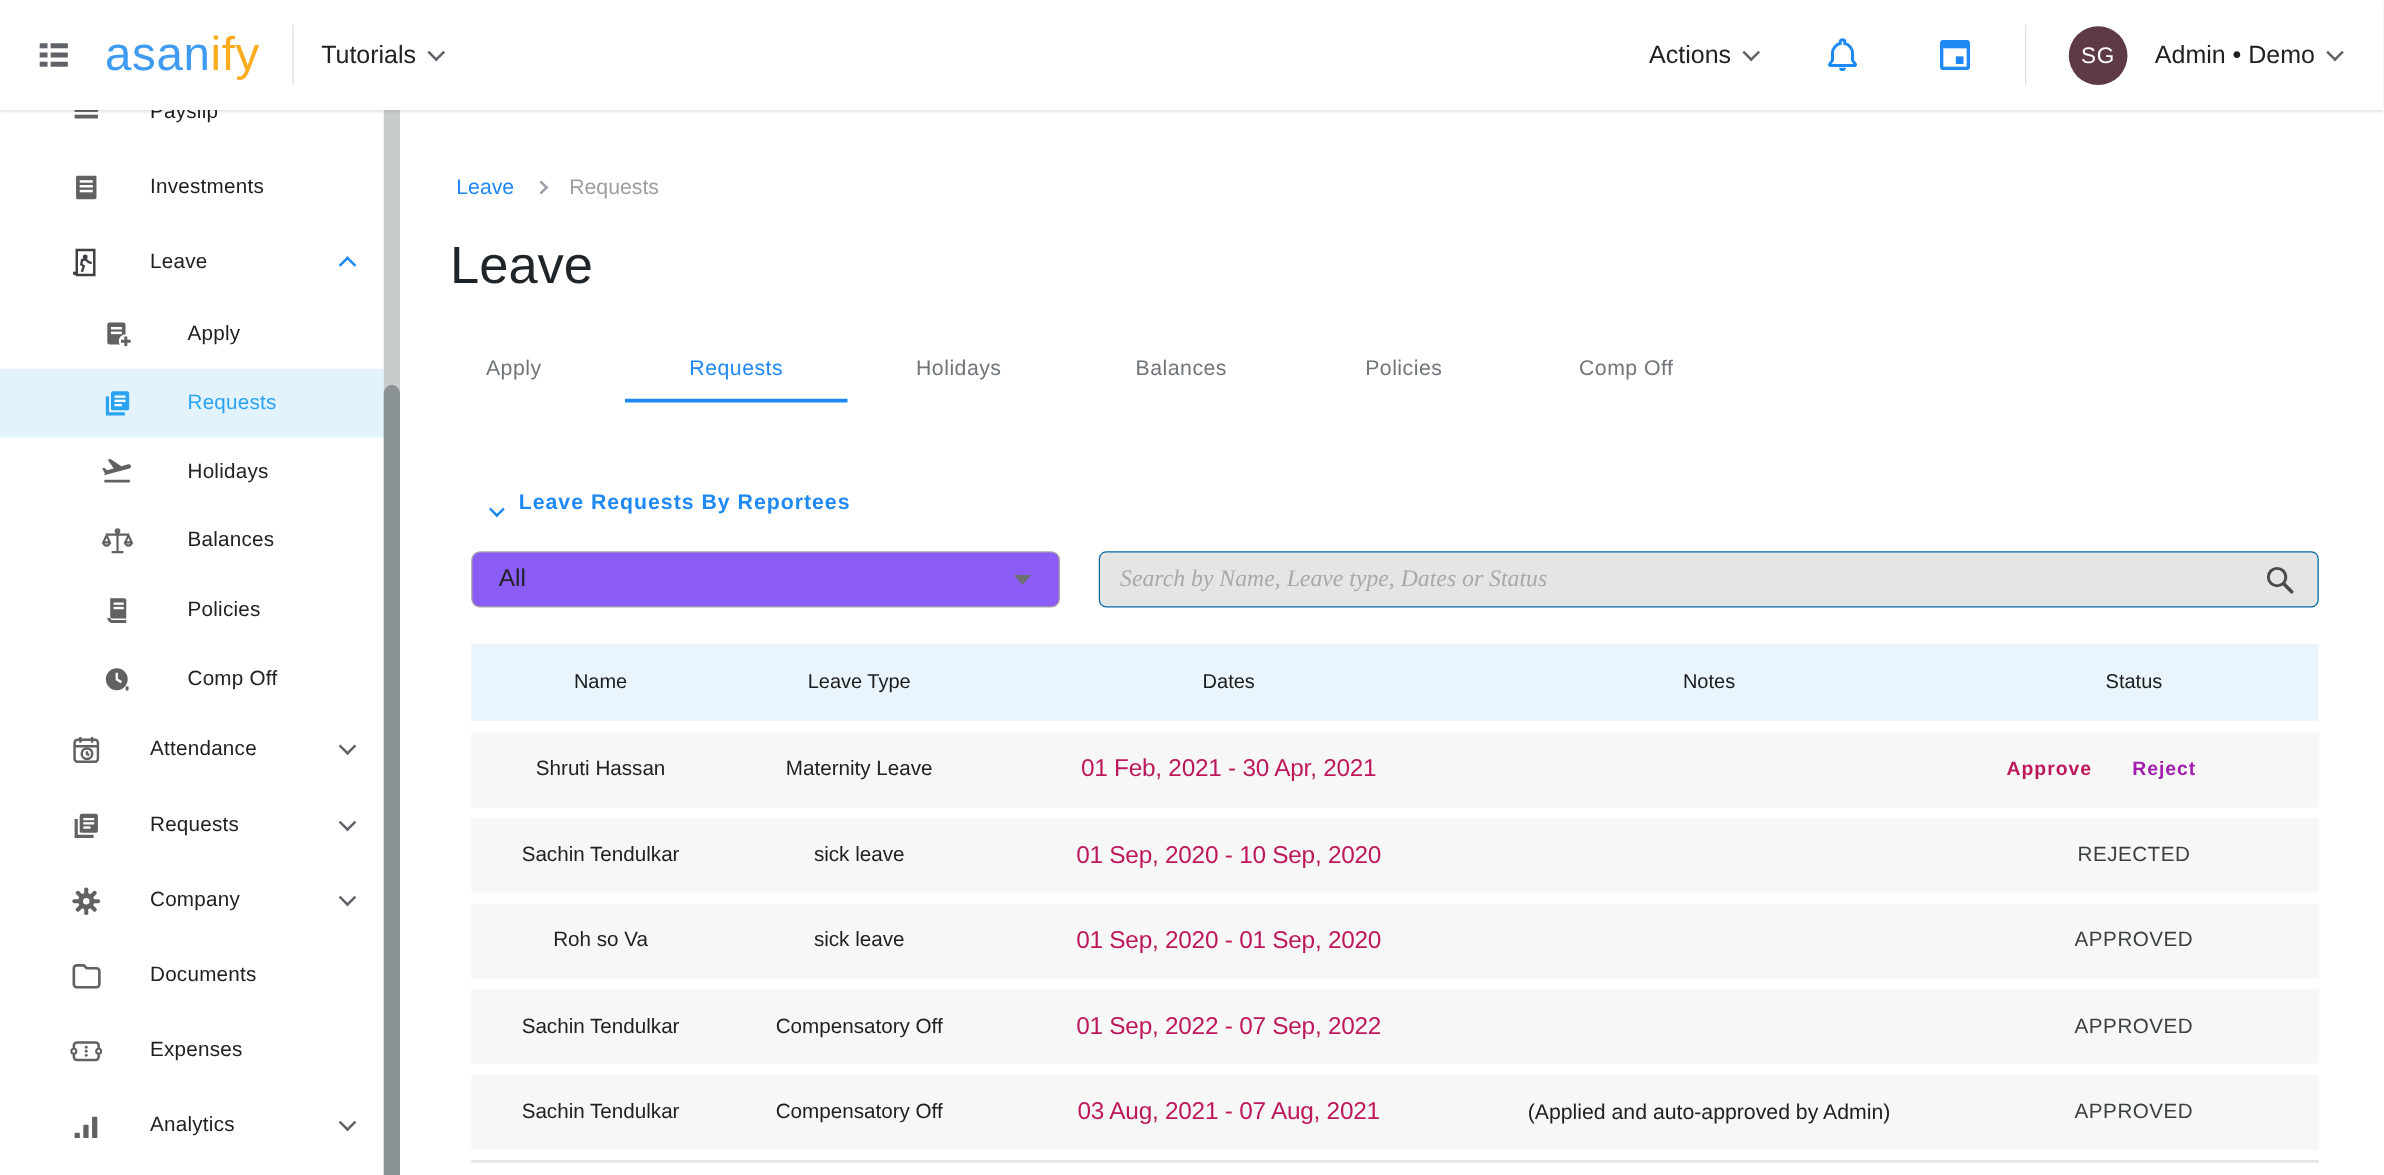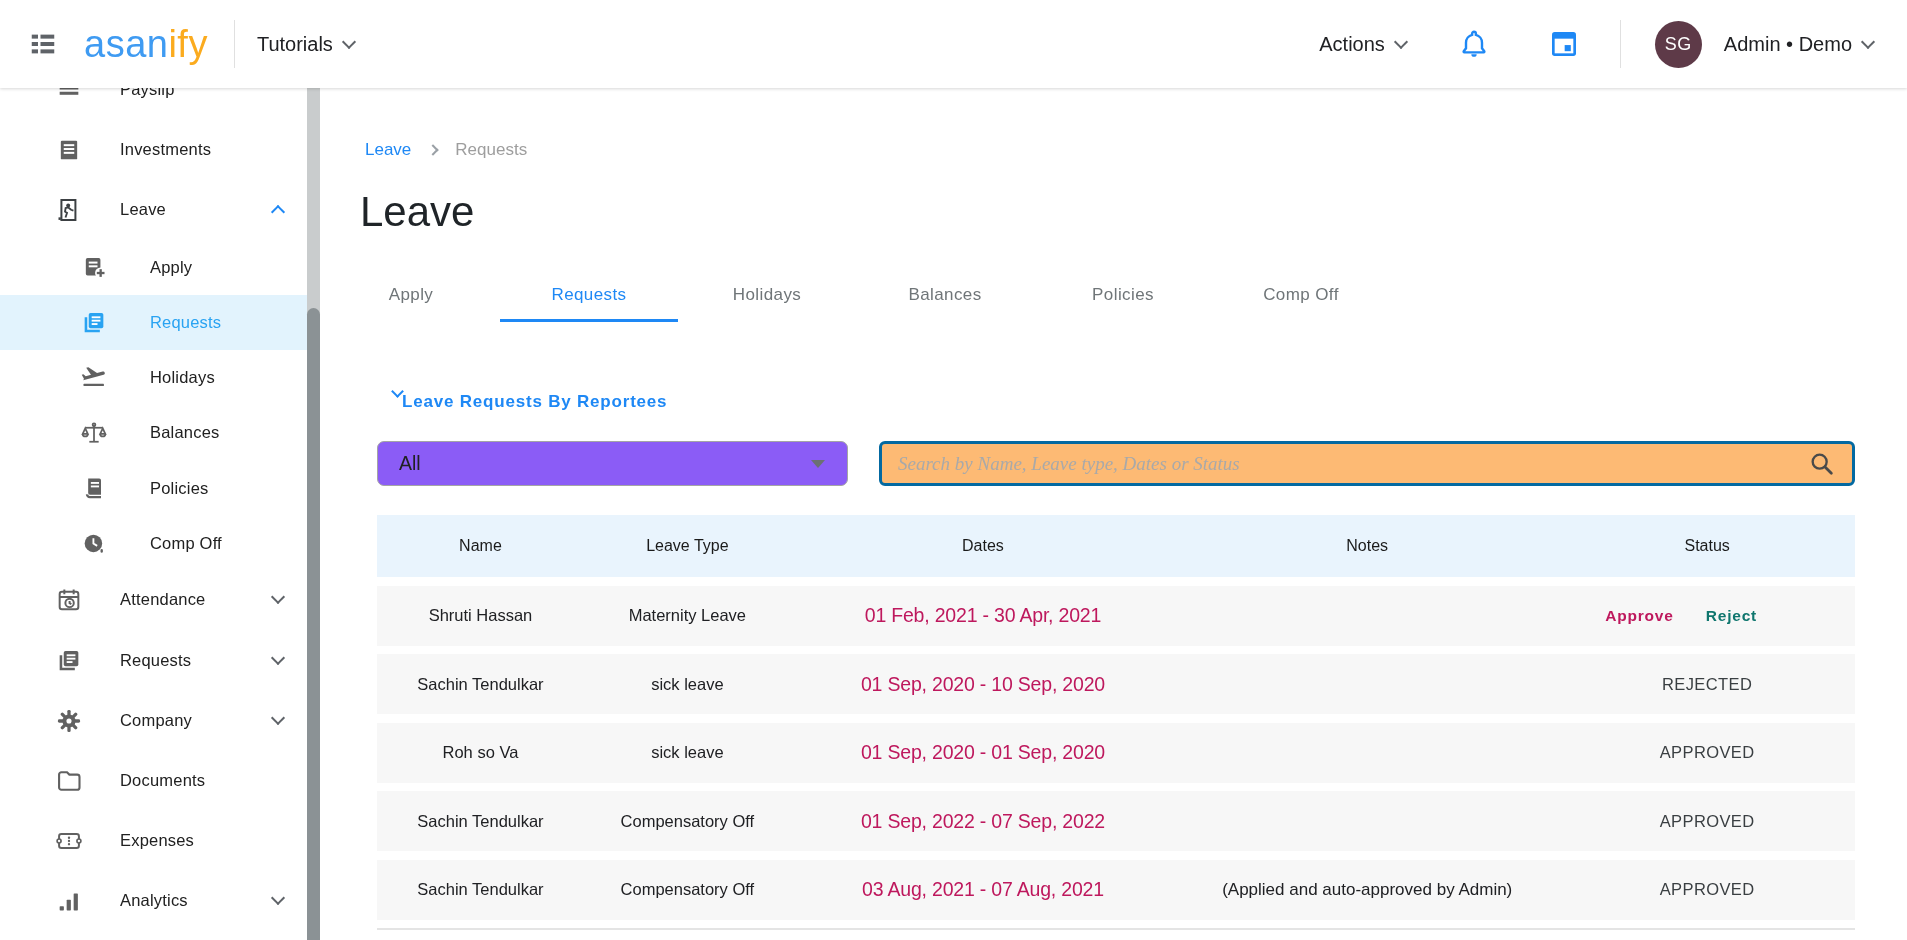--- a/index.html
+++ b/index.html
@@ -52,47 +52,47 @@
   .main{position:absolute;left:320px;top:88px;width:1587px;height:852px;background:#fff;}
   .breadcrumb{position:absolute;left:45px;top:52px;display:flex;align-items:center;gap:18px;font-size:17px;}
   .bc-link{color:#1e88f5;cursor:pointer;}
   .bc-current{color:#9e9e9e;}
   .page-title{position:absolute;left:40px;top:100px;font-size:42px;font-weight:500;color:#1f2428;}
   .tabs{position:absolute;left:2px;top:180px;display:flex;height:54px;}
   .tab{width:178px;display:flex;align-items:center;justify-content:center;font-size:17px;font-weight:500;
     letter-spacing:.4px;color:#6f7578;cursor:pointer;position:relative;}
   .tab.active{color:#1e88f5;}
   .tab.active .underline{position:absolute;left:0;bottom:0;width:100%;height:3px;background:#1e88f5;}
-  .section-toggle{position:absolute;left:73px;top:304px;display:flex;align-items:flex-start;cursor:pointer;}
+  .section-toggle{position:absolute;left:73px;top:304px;display:flex;align-items:flex-end;gap:13px;cursor:pointer;}
   .section-toggle .st-label{font-size:17px;font-weight:700;letter-spacing:.8px;color:#1e88f5;}
   .filter{position:absolute;left:57px;top:353px;width:471px;height:45px;border:1px solid #a5a5a5;
     border-radius:7px;display:flex;align-items:center;cursor:pointer;background:#8b5cf6;}
   .filter .f-val{margin-left:21px;font-size:19.5px;color:#202124;}
   .caret{margin-left:auto;margin-right:22px;width:0;height:0;border-left:7px solid transparent;
     border-right:7px solid transparent;border-top:8px solid #6b7073;}
-  .searchbox{position:absolute;left:559px;top:353px;width:976px;height:45px;border:3px solid #0369a1;
-    border-radius:6px;display:flex;align-items:center;background:#fdba74;}
+  .searchbox{position:absolute;left:559px;top:353px;width:976px;height:45px;border:1px solid #0369a1;
+    border-radius:6px;display:flex;align-items:center;background:#e5e5e5;}
   .searchbox input{flex:1;border:none;outline:none;margin-left:16px;height:40px;font-size:19px;
     font-family:"Liberation Serif", serif;color:#333;background:transparent;}
   .searchbox input::placeholder{color:#a9a9a9;font-style:italic;}
   .search-ico{width:28px;height:28px;margin-right:16px;cursor:pointer;flex:none;}
   
   .tbl{position:absolute;left:57px;top:427px;width:1478px;}
   .t-grid{display:grid;grid-template-columns:14% 14% 26% 26% 20%;align-items:center;}
   .t-head{height:62px;background:#e9f4fd;}
   .t-head .th{font-size:16px;font-weight:500;color:#1b1b1b;text-align:center;}
   .t-row{height:60px;background:#f7f7f7;margin-top:8.5px;}
   .td{text-align:center;}
   .td.name,.td.type{font-size:16.5px;color:#202124;}
   .td.dates{font-size:19.5px;color:#be185d;letter-spacing:-.2px;}
   .td.notes{font-size:17px;color:#202124;}
   .td.status{font-size:16.5px;font-weight:500;color:#3a3f42;letter-spacing:.4px;}
   .td.actions{display:flex;align-items:center;justify-content:center;gap:32px;}
   .btn-approve{font-size:15.5px;font-weight:700;letter-spacing:.8px;color:#be185d;cursor:pointer;background:none;border:none;font-family:inherit;}
-  .btn-reject{font-size:15.5px;font-weight:700;letter-spacing:.8px;color:#0f766e;cursor:pointer;background:none;border:none;font-family:inherit;}
+  .btn-reject{font-size:15.5px;font-weight:700;letter-spacing:.8px;color:#a21caf;cursor:pointer;background:none;border:none;font-family:inherit;}
   .next-row-line{position:absolute;left:57px;top:840px;width:1478px;height:2px;background:#e4e4e4;}
 </style>
 </head>
 <body>
 
 <div class="header">
   <div class="burger">
     <svg viewBox="0 0 24 24" width="34" height="30">
         <g fill="#5f6368">
       <rect x="3" y="4.5" width="5" height="3.2"></rect>

